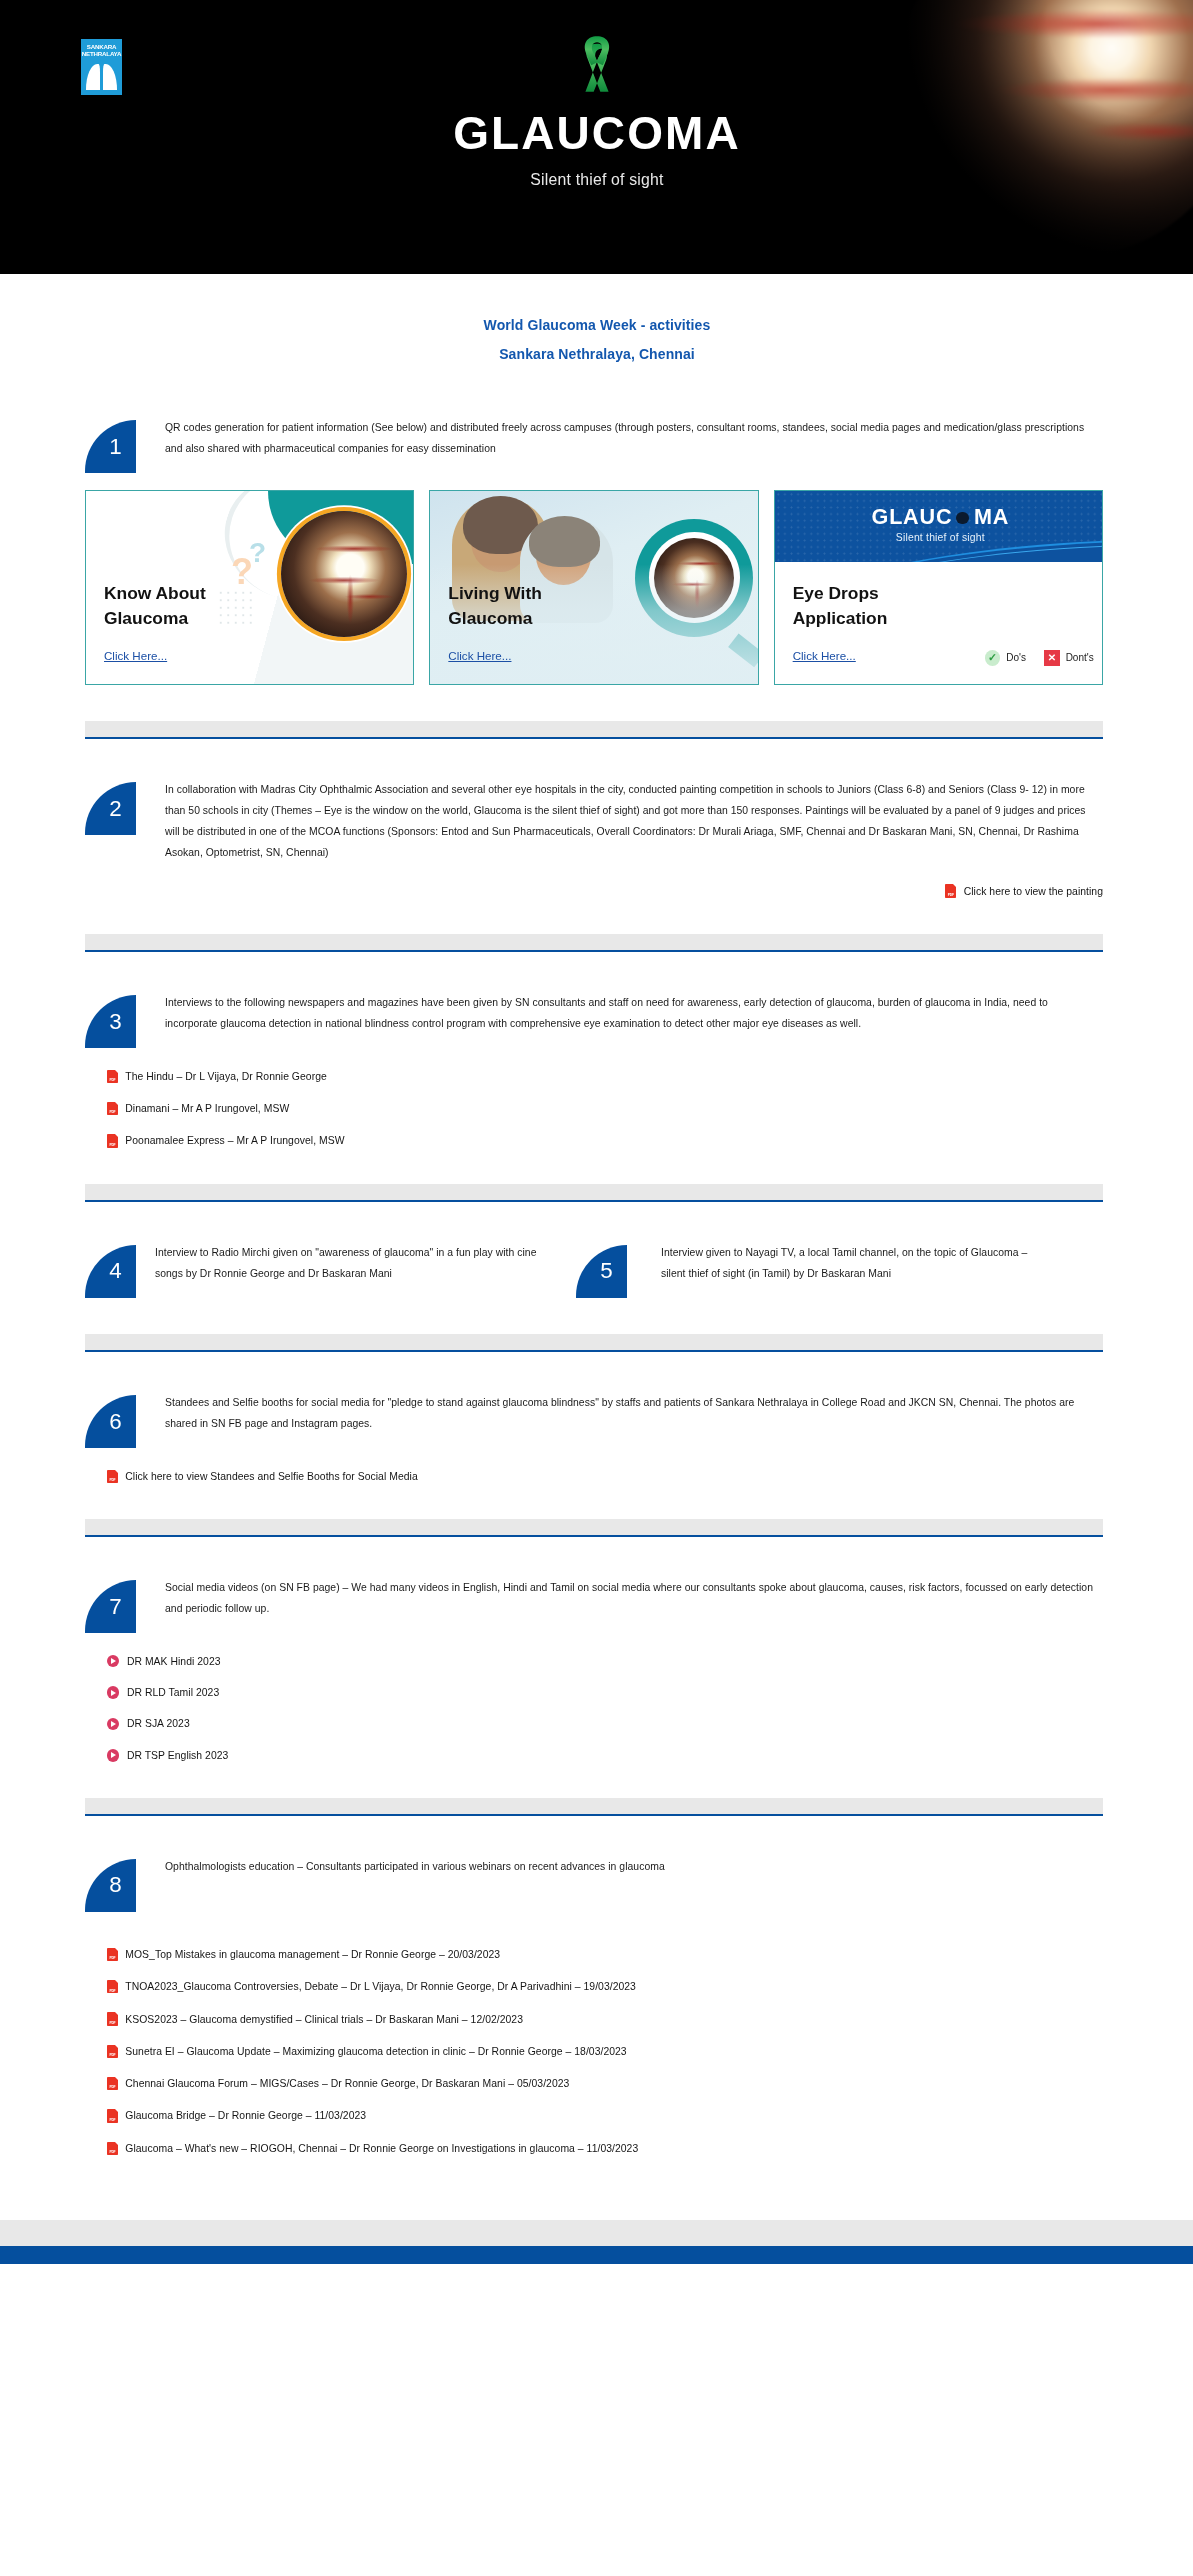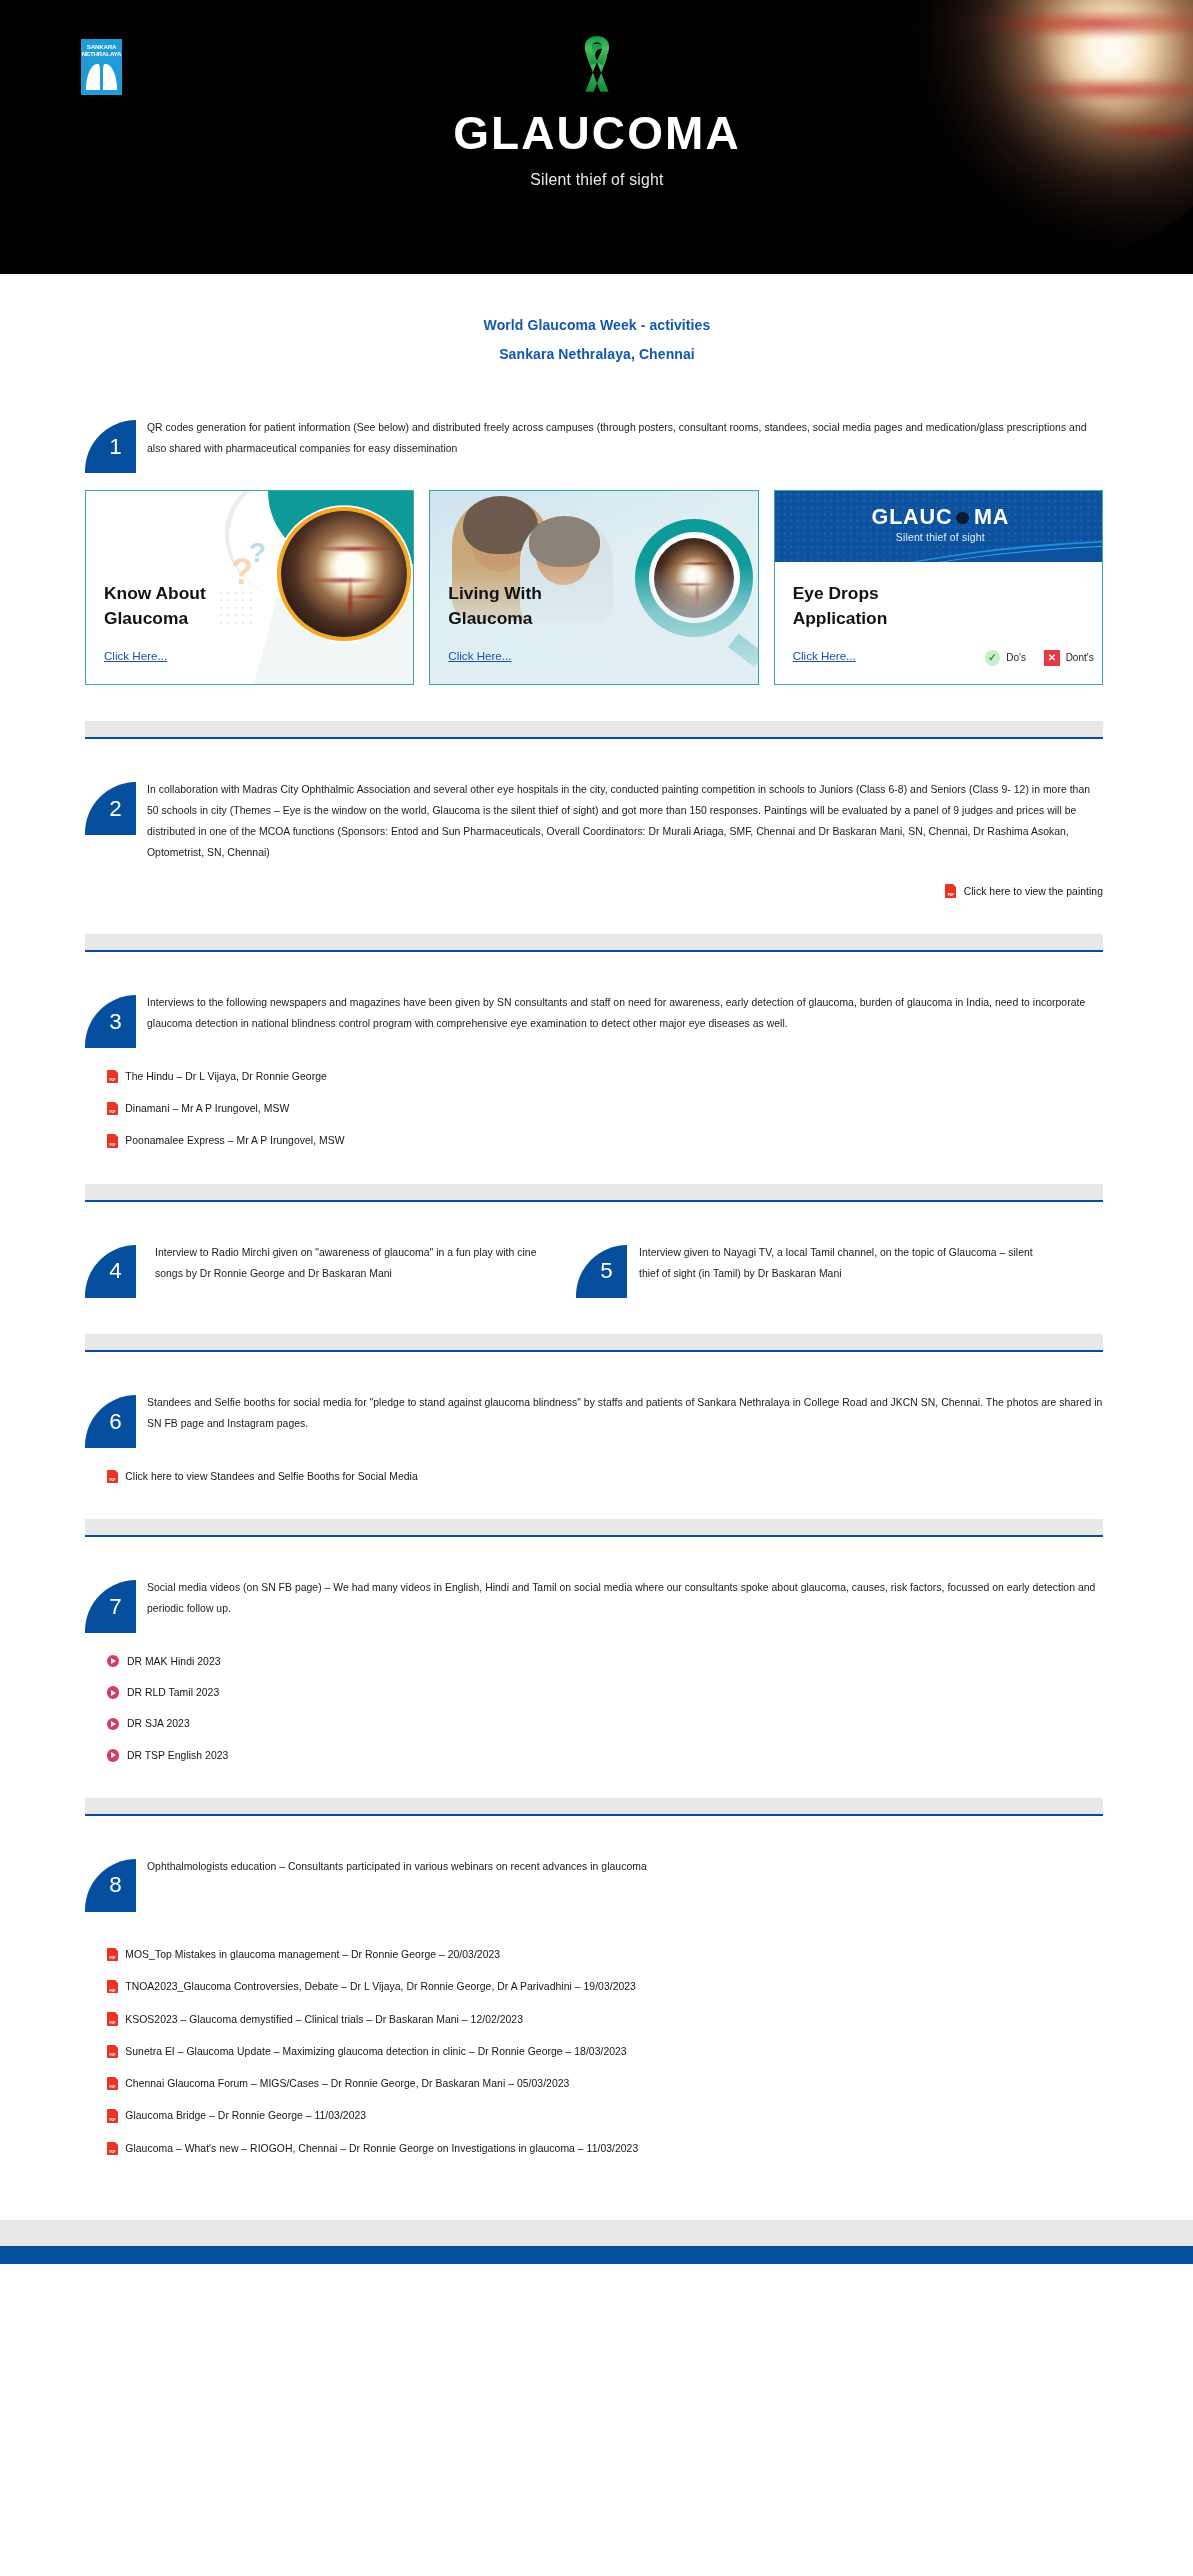--- a/index.html
+++ b/index.html
@@ -125,21 +125,21 @@
     border-top-left-radius:51px;
     color:#fff;
     font-size:22.4px;
     font-weight:400;
     display:flex;
     align-items:center;
     justify-content:center;
     padding-left:10px;
     margin-top:3.3px;
   }
-  .sec-body{ padding-left:11px; flex:1 1 auto; }
+  .sec-body{ padding-left:29px; flex:1 1 auto; }
   .sec-text{
     font-size:10.4px;
     line-height:21px;
     color:#1a1a1a;
     letter-spacing:0.04px;
   }
 
   
   .cards{
     display:flex;
@@ -479,21 +479,21 @@
   <div class="divider"></div>
   <div class="div-gap-b"></div>
 
   <div class="sec">
     <div class="sec-row" style="padding-right:0;">
       <div class="badge">4</div>
       <div class="sec-body" style="flex:0 0 405px;padding-left:19px;">
         <div class="sec-text">Interview to Radio Mirchi given on "awareness of glaucoma" in a fun play with cine songs by Dr Ronnie George and Dr Baskaran Mani</div>
       </div>
       <div class="badge" style="margin-left:35px;">5</div>
-      <div class="sec-body" style="flex:0 0 415px;padding-left:12px;">
+      <div class="sec-body" style="flex:0 0 415px;padding-left:34px;">
         <div class="sec-text">Interview given to Nayagi TV, a local Tamil channel, on the topic of Glaucoma – silent thief of sight (in Tamil) by Dr Baskaran Mani</div>
       </div>
     </div>
   </div>
 
   <div class="div-gap-t"></div>
   <div class="divider"></div>
   <div class="div-gap-b"></div>
 
   <div class="sec">

